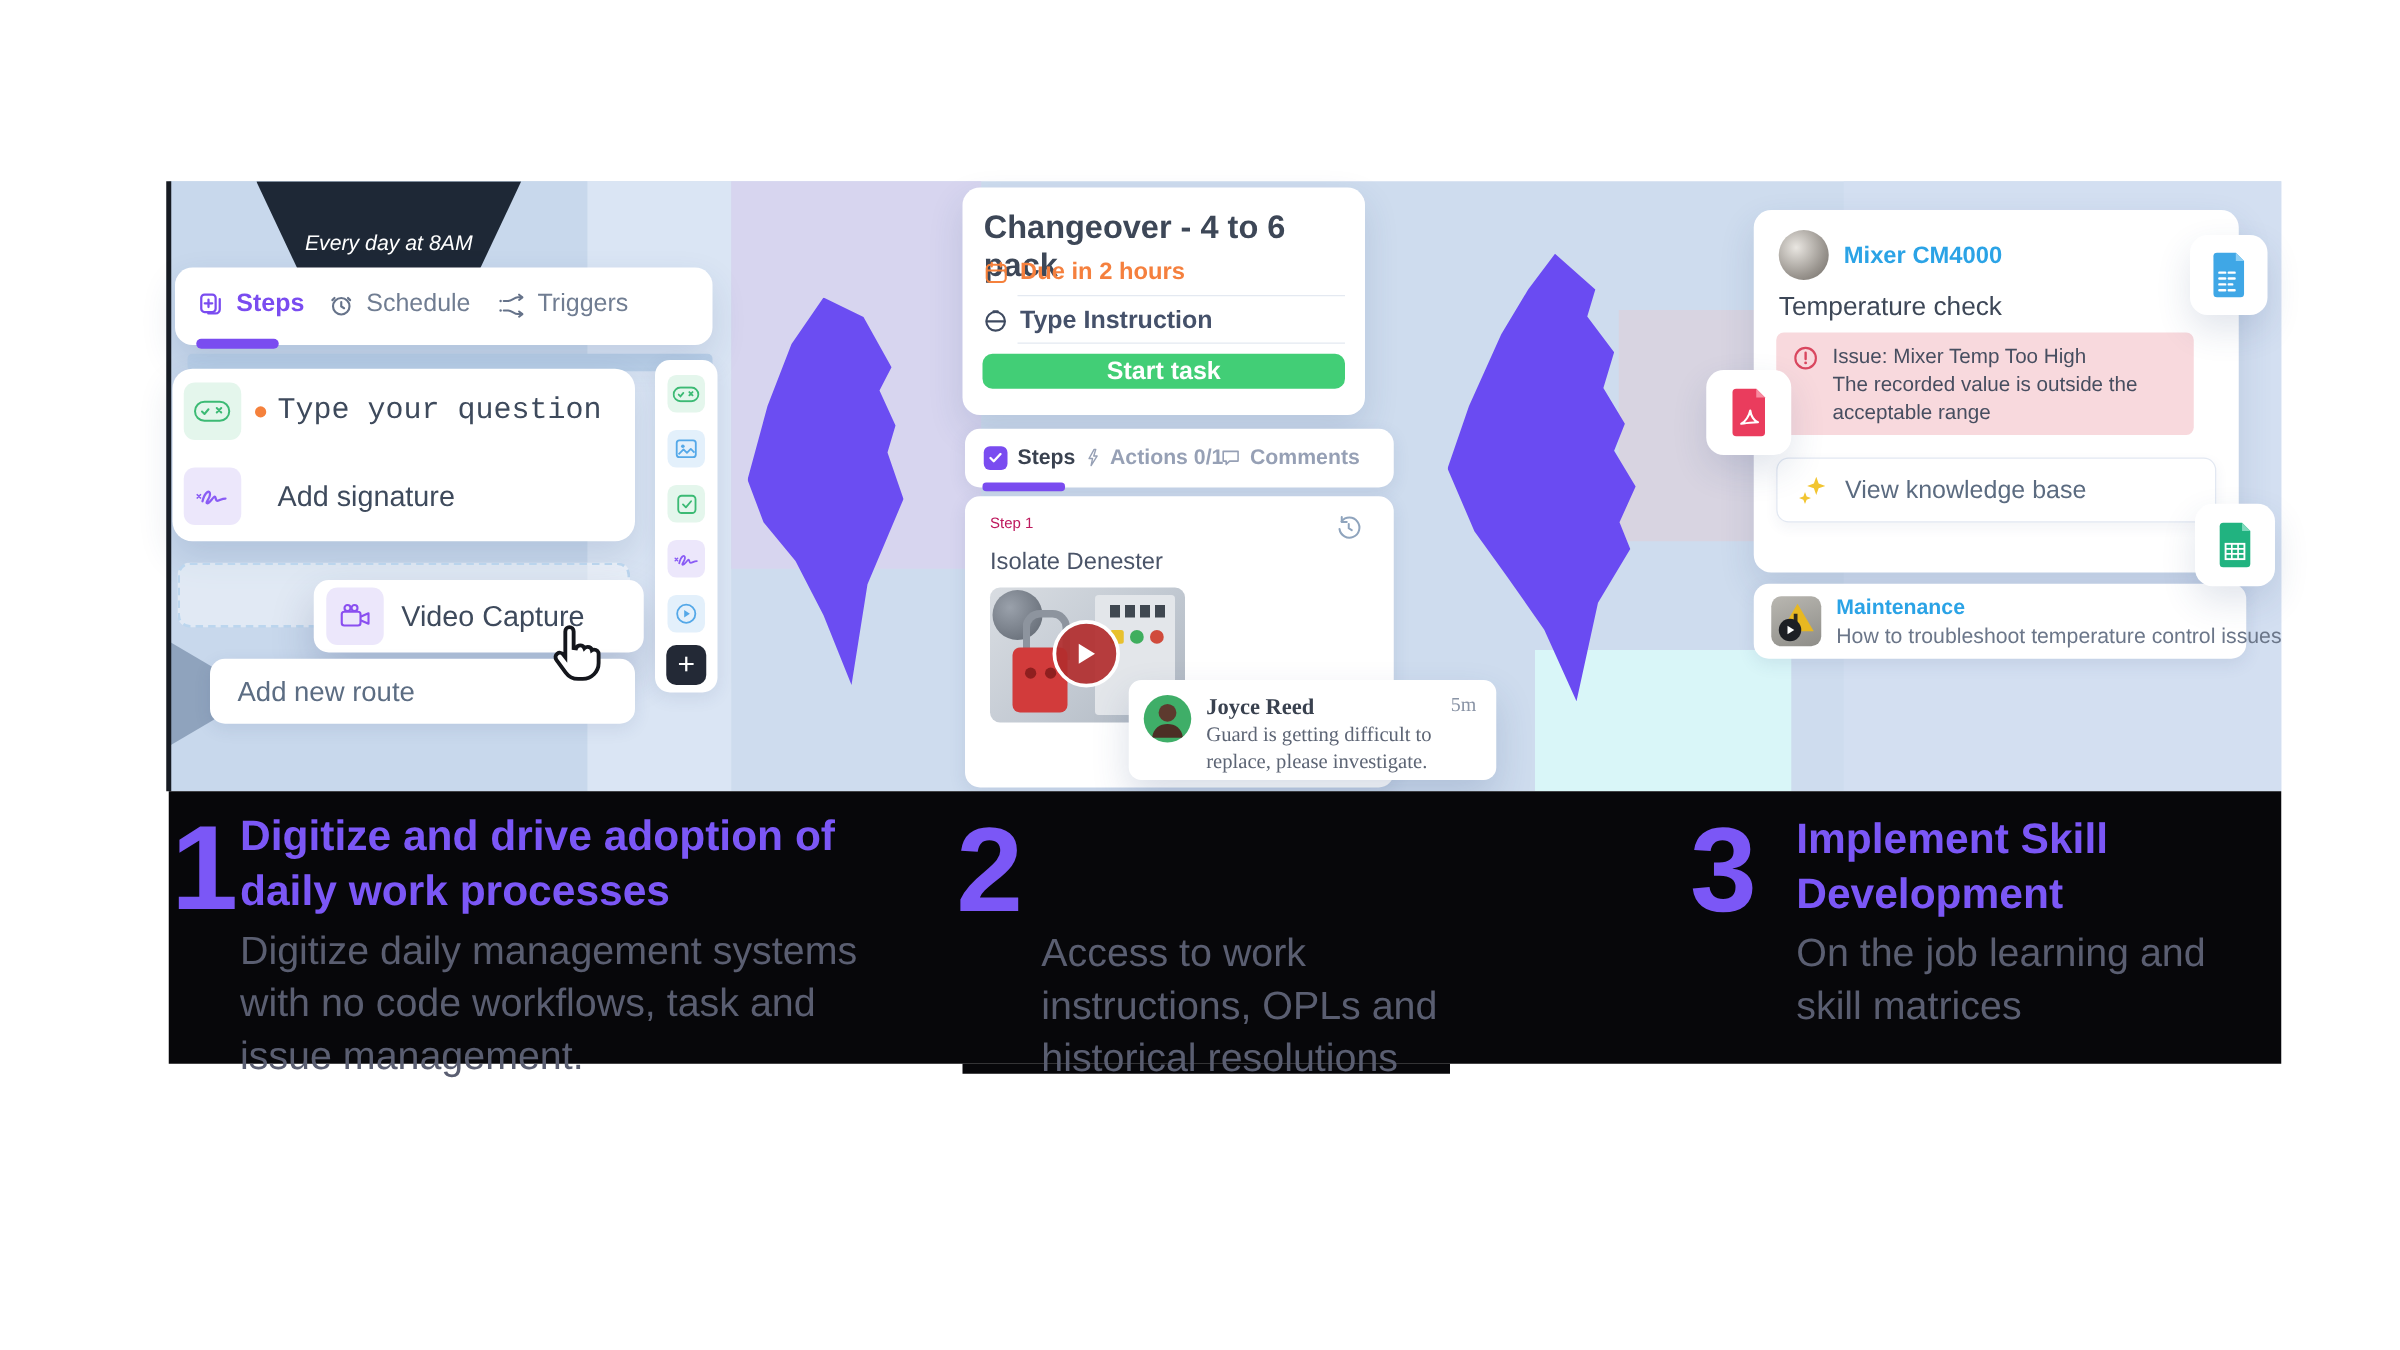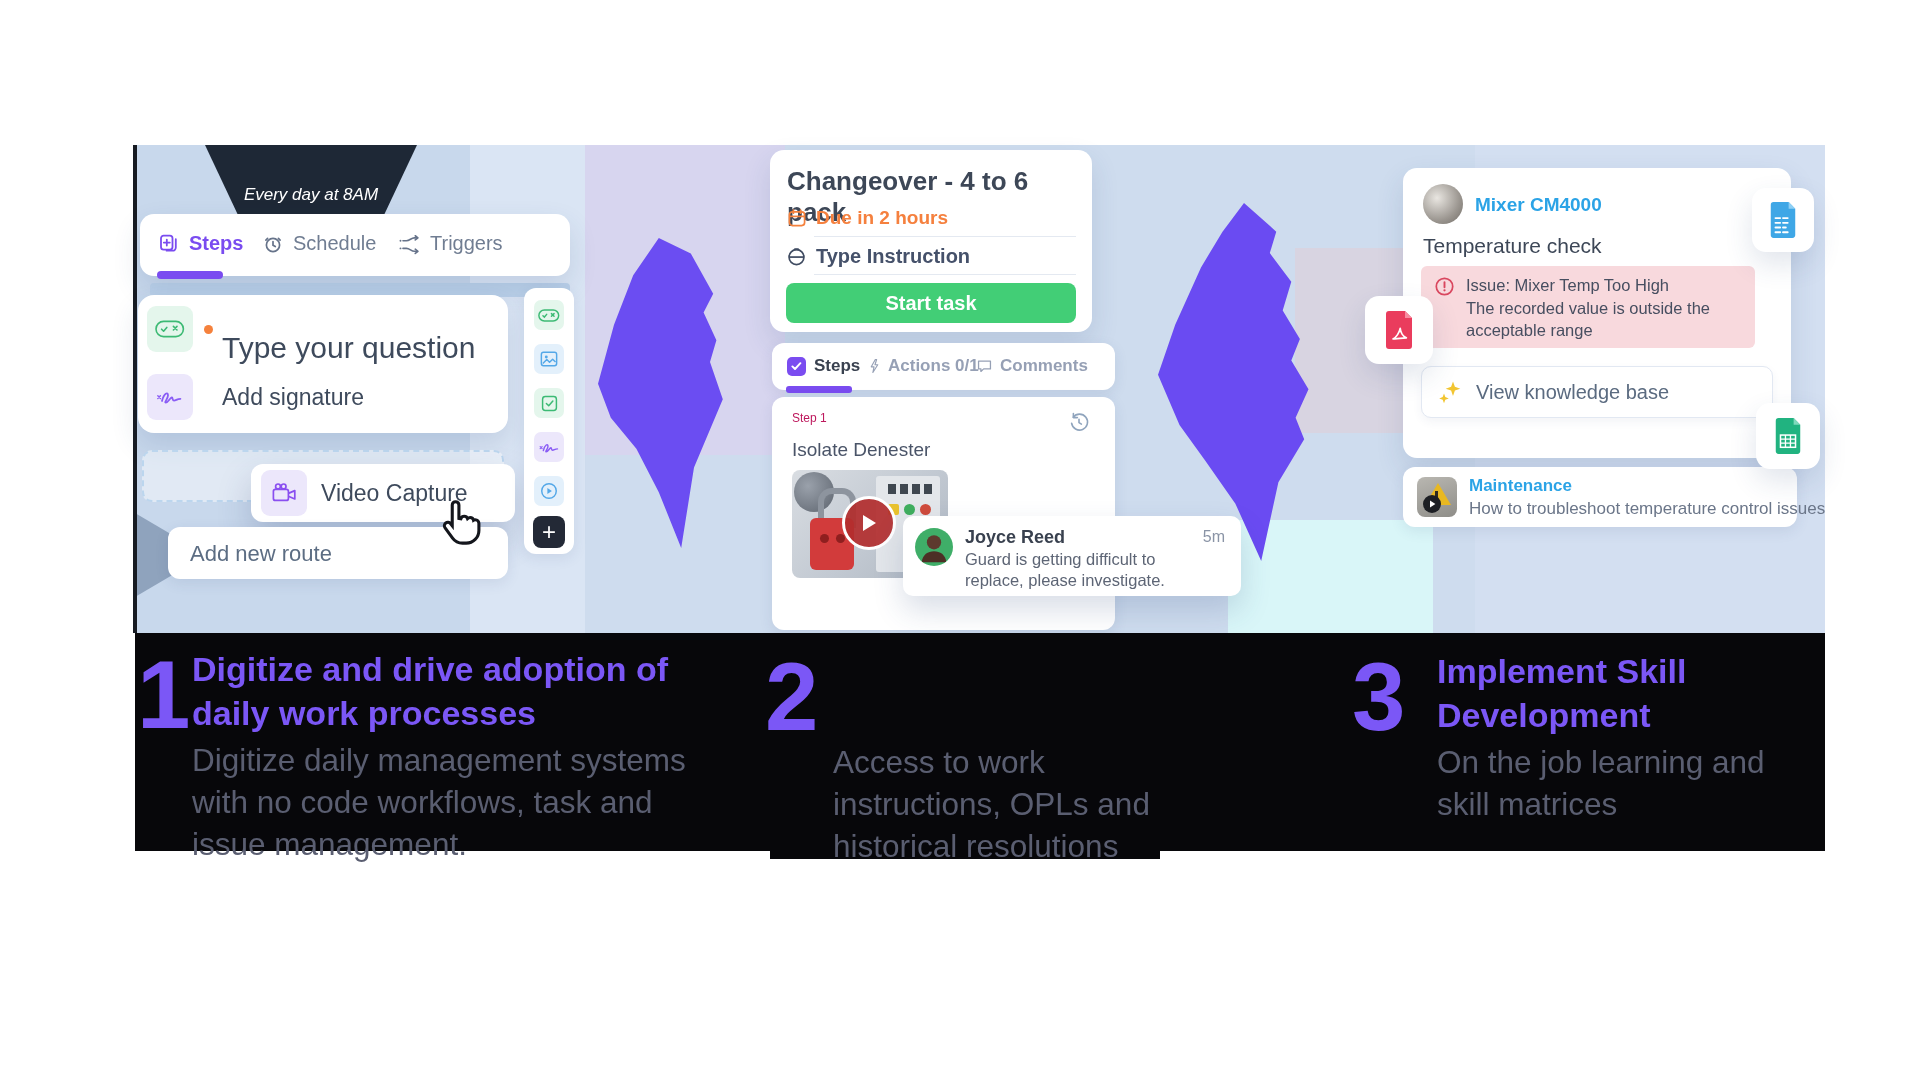--- a/index.html
+++ b/index.html
@@ -85,21 +85,21 @@
   <div class="card" style="left:138px;top:295px;width:370px;height:138px;border-radius:16px;">
     <div class="abs" style="left:0;top:0;width:100%;height:69px;">
       <span class="tile" style="left:9px;top:11px;width:46px;height:46px;background:#e4f6ec;position:absolute;">
         <svg width="30" height="18" viewBox="0 0 30 18">
             <rect x="1" y="1.4" width="27.4" height="15.2" rx="7.6" fill="none" stroke="#3cba74" stroke-width="1.6"></rect>
             <path d="M6.6 9.2l2 2 3.2-3.8" fill="none" stroke="#3cba74" stroke-width="1.6" stroke-linecap="round" stroke-linejoin="round"></path>
             <path d="M18.4 6.4l3.6 3.6M22 6.4l-3.6 3.6" stroke="#3cba74" stroke-width="1.6" stroke-linecap="round"></path>
           </svg>
       </span>
       <span class="dot abs" style="left:66px;top:30px;"></span>
-      <span class="lbl abs" style="left:84px;top:36px;font-size:30px;">Type your question</span>
+      <span class="lbl abs" style="left:84px;top:20px;font-size:24px;font-family:Liberation Mono, monospace;">Type your question</span>
     </div>
     <div class="abs" style="left:0;top:69px;width:100%;height:69px;">
       <span class="tile" style="left:9px;top:10px;width:46px;height:46px;background:#ece7fb;position:absolute;">
         <svg width="30" height="22" viewBox="0 0 30 22">
             <path d="M7 15c2-8 6-9.5 6-5.4 0 3-4.2 7-2.2 7s3.2-3 5.2-4.8 1 2.8 3 2.8 3-1.8 6.4-1.8" fill="none" stroke="#8a5cf5" stroke-width="1.8" stroke-linecap="round"></path>
             <path d="M2.8 9.8l2.6 2.6M5.4 9.8l-2.6 2.6" stroke="#8a5cf5" stroke-width="1.4" stroke-linecap="round"></path>
           </svg>
       </span>
       <span class="lbl abs" style="left:84px;top:20px;font-size:23px;">Add signature</span>
     </div>
@@ -182,21 +182,21 @@
       <span>
         <svg width="21" height="21" viewBox="0 0 22 22">
             <circle cx="11" cy="11.6" r="7.8" fill="none" stroke="#3f4b61" stroke-width="1.8"></circle>
             <path d="M3.2 11.6h15.6" stroke="#3f4b61" stroke-width="1.8"></path>
             <path d="M9.4 3.4h3.2" stroke="#3f4b61" stroke-width="2.2" stroke-linecap="round"></path>
           </svg>
       </span>
       <span style="color:#45516a;font-size:20px;font-weight:600;">Type Instruction</span>
     </div>
     <div class="abs" style="left:44px;top:124px;width:262px;height:1px;background:#e4e9f1;"></div>
-    <button style="position:absolute;left:16px;top:133px;width:290px;height:40px;border:none;border-radius:8px;background:#42ce76;color:#fff;font-size:20px;font-weight:600;cursor:pointer;font-family:inherit;">Start task</button>
+    <button style="position:absolute;left:16px;top:133px;width:290px;height:28px;border:none;border-radius:8px;background:#42ce76;color:#fff;font-size:20px;font-weight:600;cursor:pointer;font-family:inherit;">Start task</button>
   </div>
 
   <div class="card flat" style="left:772px;top:343px;width:343px;height:47px;border-radius:12px;">
     <div class="tab" style="left:15px;top:13px;gap:8px;">
       <span style="width:19px;height:19px;background:#7a4cf0;border-radius:5px;display:flex;align-items:center;justify-content:center;">
         <svg width="11" height="9" viewBox="0 0 11 9">
             <path d="M1.4 4.4 4 7l5.4-5.8" fill="none" stroke="#fff" stroke-width="1.9" stroke-linecap="round" stroke-linejoin="round"></path>
           </svg>
       </span>
       <span style="color:#39414f;font-weight:700;font-size:17px;">Steps</span>
@@ -242,21 +242,21 @@
       <div class="abs" style="left:28px;top:64px;width:9px;height:9px;background:#8f1f1f;border-radius:50%;"></div>
       <div class="abs" style="left:44px;top:64px;width:9px;height:9px;background:#8f1f1f;border-radius:50%;"></div>
       <div class="abs" style="left:50px;top:26px;width:54px;height:54px;border-radius:50%;background:rgba(178,46,46,.92);border:3px solid #fff;box-sizing:border-box;display:flex;align-items:center;justify-content:center;">
         <svg width="18" height="20" viewBox="0 0 18 20">
             <path d="M3 2l13 8-13 8z" fill="#fff"></path>
           </svg>
       </div>
     </div>
   </div>
 
-  <div class="card" style="left:903px;top:516px;width:338px;height:80px;border-radius:10px;box-shadow:0 14px 30px rgba(45,70,120,.18);">
+  <div class="card" style="left:903px;top:544px;width:294px;height:80px;border-radius:10px;box-shadow:0 14px 30px rgba(45,70,120,.18);font-family:Liberation Serif, serif;">
     <div class="abs" style="left:12px;top:12px;width:38px;height:38px;border-radius:50%;background:#3fae68;overflow:hidden;">
       <svg width="38" height="38" viewBox="0 0 40 40">
           <circle cx="20" cy="15" r="7.5" fill="#5d3a2e"></circle>
           <path d="M7 36c1-8 6.5-11.5 13-11.5S32 28 33 36z" fill="#4c2f25"></path>
         </svg>
     </div>
     <div class="abs" style="left:62px;top:11px;font-size:18px;font-weight:600;color:#39414f;">Joyce Reed</div>
     <div class="abs" style="right:16px;top:12px;font-size:16px;color:#8a94a6;">5m</div>
     <div class="abs" style="left:62px;top:33px;width:212px;font-size:16.5px;line-height:1.3;color:#5d6575;">Guard is getting difficult to replace, please investigate.</div>
   </div>

